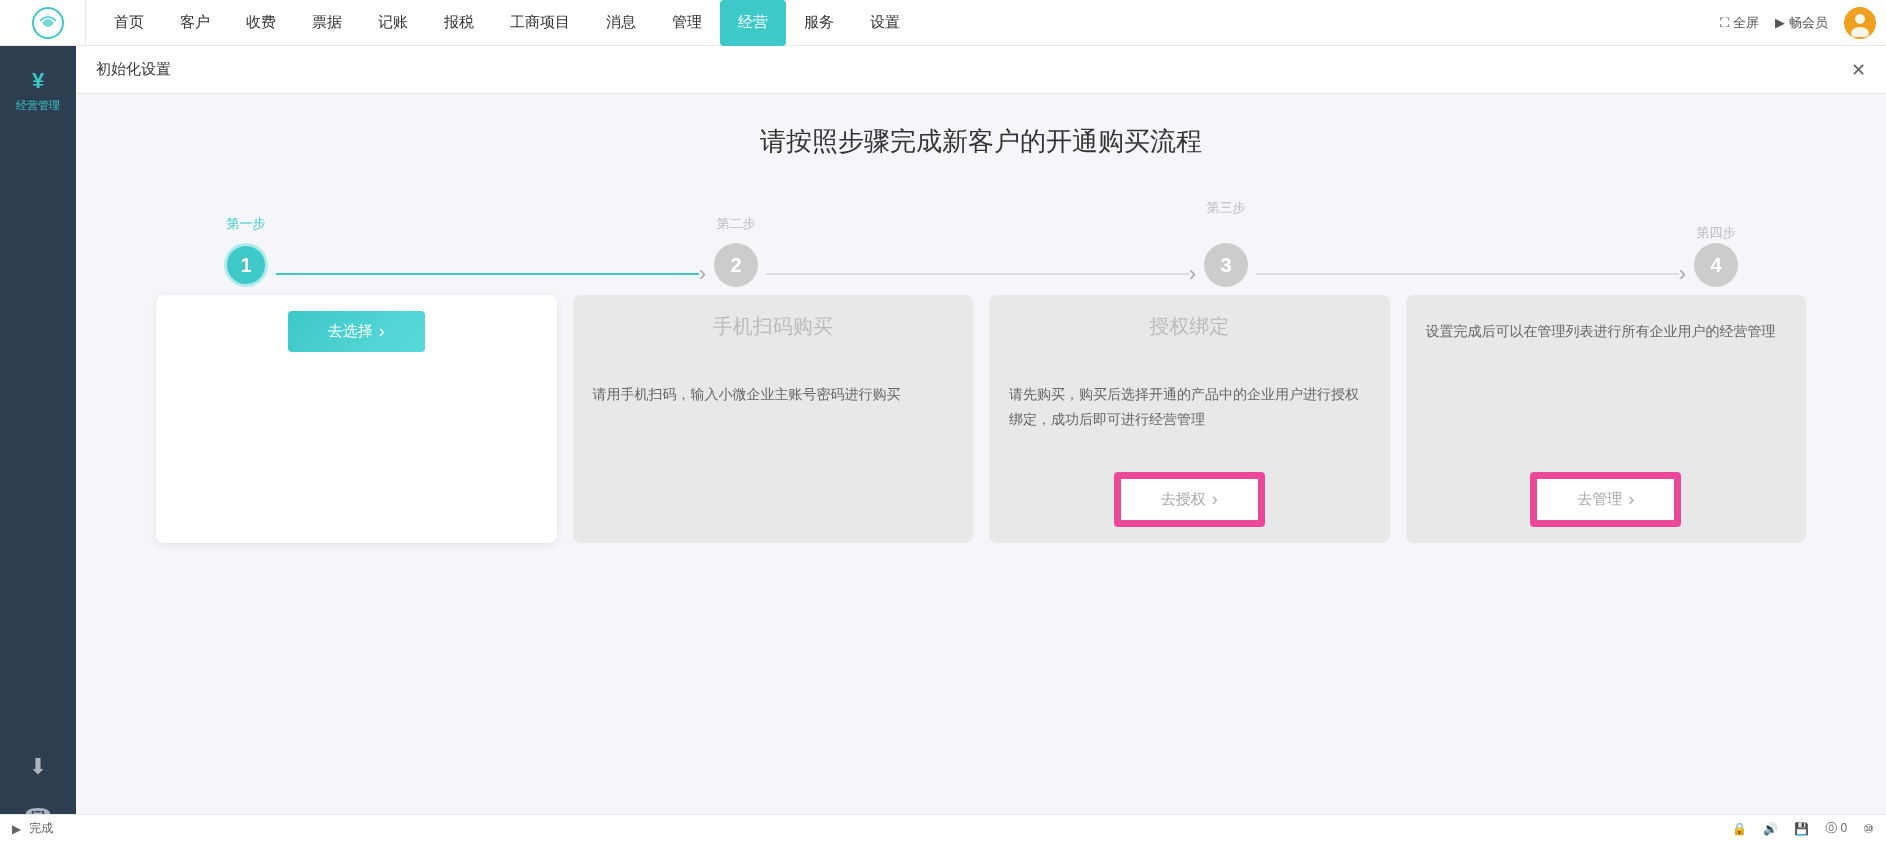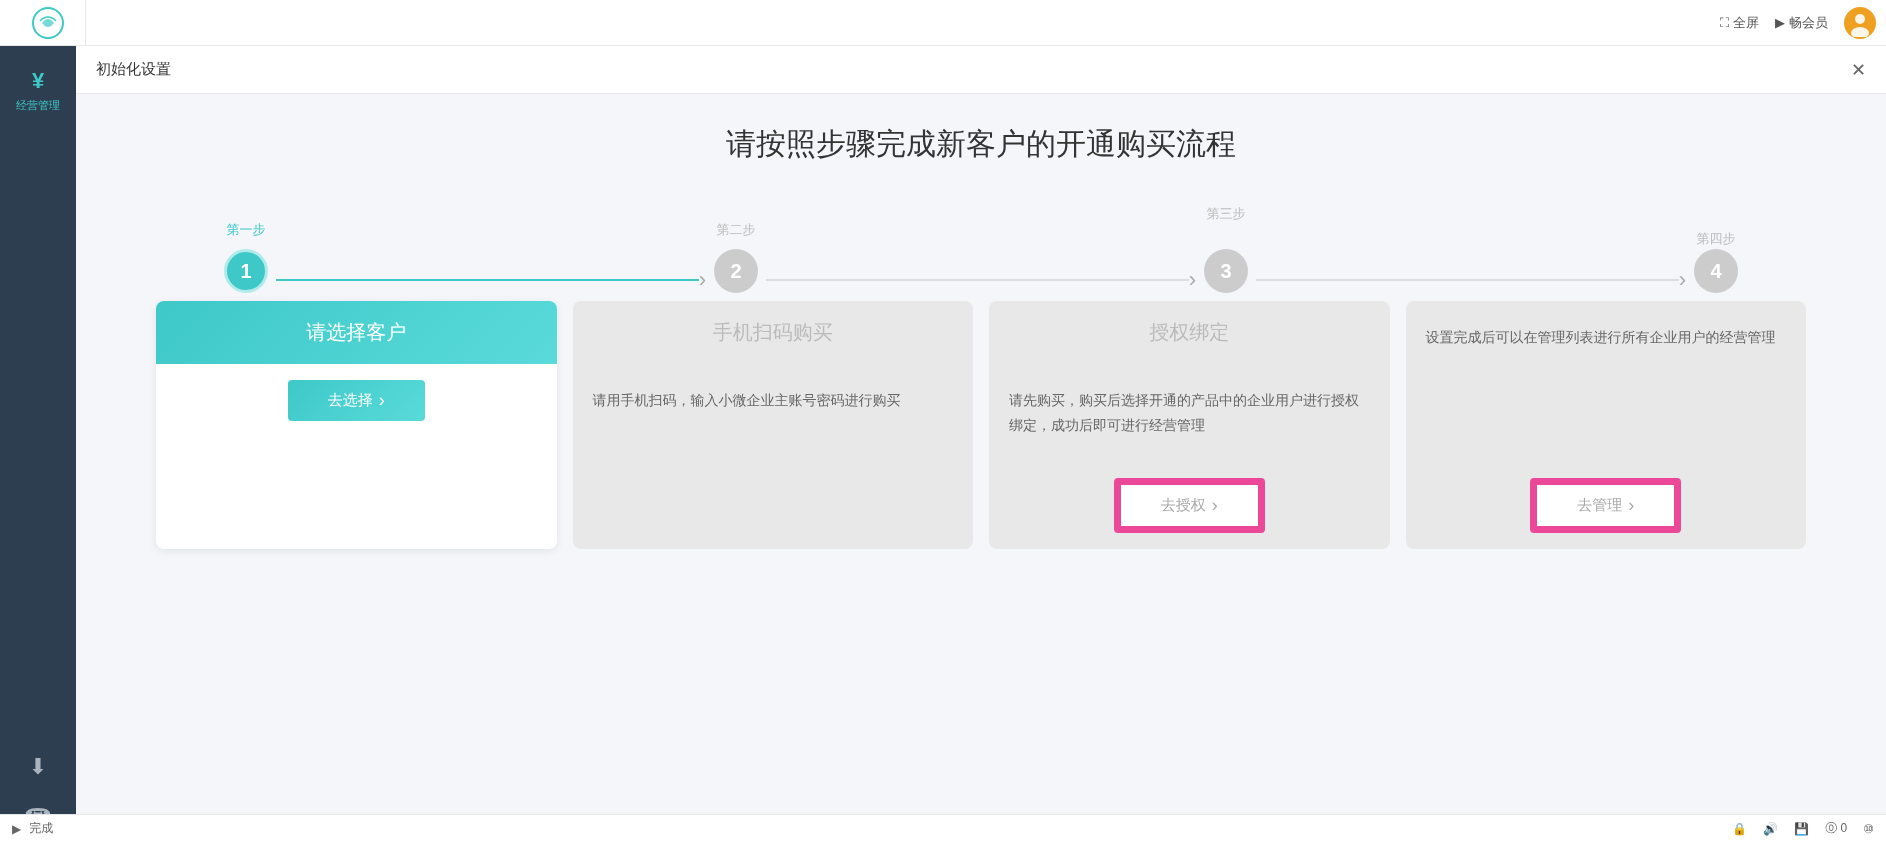--- a/index.html
+++ b/index.html
@@ -58,21 +58,21 @@
       border-bottom: 1px solid #e8e8e8;
     }
     .page-title { font-size: 15px; color: #333; font-weight: 500; }
     .close-btn { font-size: 18px; cursor: pointer; color: #666; }
 
     
     .setup-container {
       padding: 30px 60px; height: calc(100% - 48px); overflow-y: auto;
     }
     .setup-main-title {
-      text-align: center; font-size: 30px; color: #333; font-weight: 500;
+      text-align: center; font-size: 26px; color: #333; font-weight: 500;
       margin-bottom: 40px;
       font-family: Liberation Serif, serif;
     }
 
     
     .step-cards {
       display: flex; gap: 16px; padding: 0 20px;
     }
     .step-card {
       flex: 1; background: #e8e8e8; border-radius: 8px; overflow: hidden;
@@ -127,20 +127,34 @@
 <body>
 
 <div class="top-nav">
   <div class="logo">
     <svg width="32" height="32" viewBox="0 0 32 32">
       <ellipse cx="16" cy="16" rx="15" ry="15" fill="none" stroke="#3ec8c8" stroke-width="2"></ellipse>
       <path d="M10 16 Q16 8 22 16 Q16 24 10 16Z" fill="#3ec8c8" opacity="0.7"></path>
       <path d="M8 14 Q16 6 24 14" stroke="#3ec8c8" stroke-width="1.5" fill="none"></path>
     </svg>
   </div>
+  <div class="nav-items">
+    <div class="nav-item">首页</div>
+    <div class="nav-item">客户</div>
+    <div class="nav-item">收费</div>
+    <div class="nav-item">票据</div>
+    <div class="nav-item">记账</div>
+    <div class="nav-item">报税</div>
+    <div class="nav-item">工商项目</div>
+    <div class="nav-item">消息</div>
+    <div class="nav-item">管理</div>
+    <div class="nav-item active">经营</div>
+    <div class="nav-item">服务</div>
+    <div class="nav-item">设置</div>
+  </div>
   <div class="nav-right">
     <div class="nav-right-item">
       <span>⛶</span>
       <span>全屏</span>
     </div>
     <div class="nav-right-item">
       <span>▶</span>
       <span>畅会员</span>
     </div>
     <div class="avatar">
@@ -223,23 +237,20 @@
             <div style="font-size:13px; color:#bbb; margin-bottom:1px;">第四步</div>
             <div style="width:44px; height:44px; border-radius:50%; background:#ccc; color:#fff; font-size:20px; font-weight:bold; display:flex; align-items:center; justify-content:center;">
               <span>4</span>
             </div>
           </div>
         </div>
 
         <div class="step-cards">
 
           <div class="step-card active">
-            <div class="step-card-header active">
-              <span>请选择客户</span>
-            </div>
             <div class="step-card-footer">
               <button class="step-btn active-btn">
                 <span>去选择</span>
                 <span style="font-size:18px;">›</span>
               </button>
             </div>
           </div>
 
           <div class="step-card">
             <div class="step-card-header">

